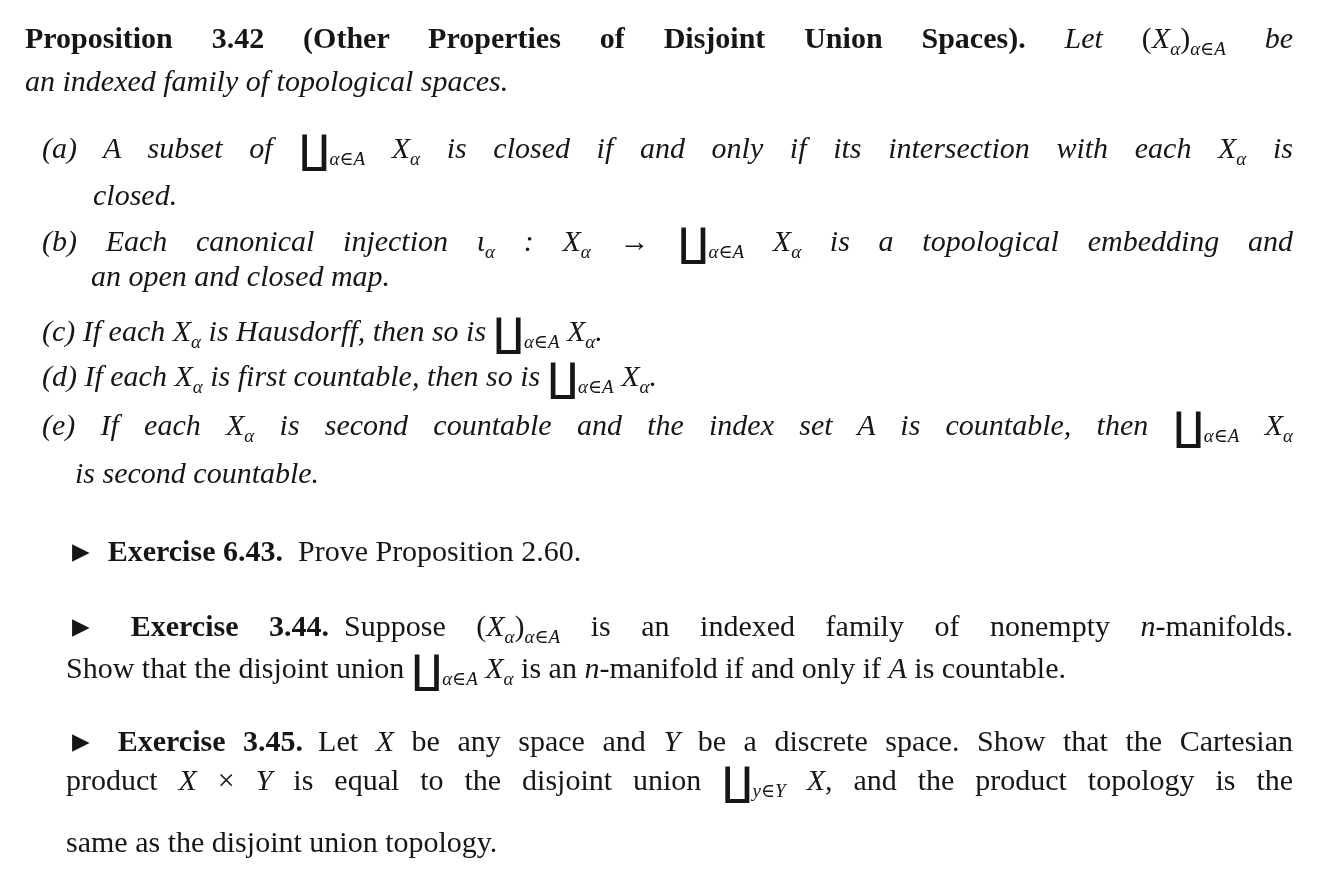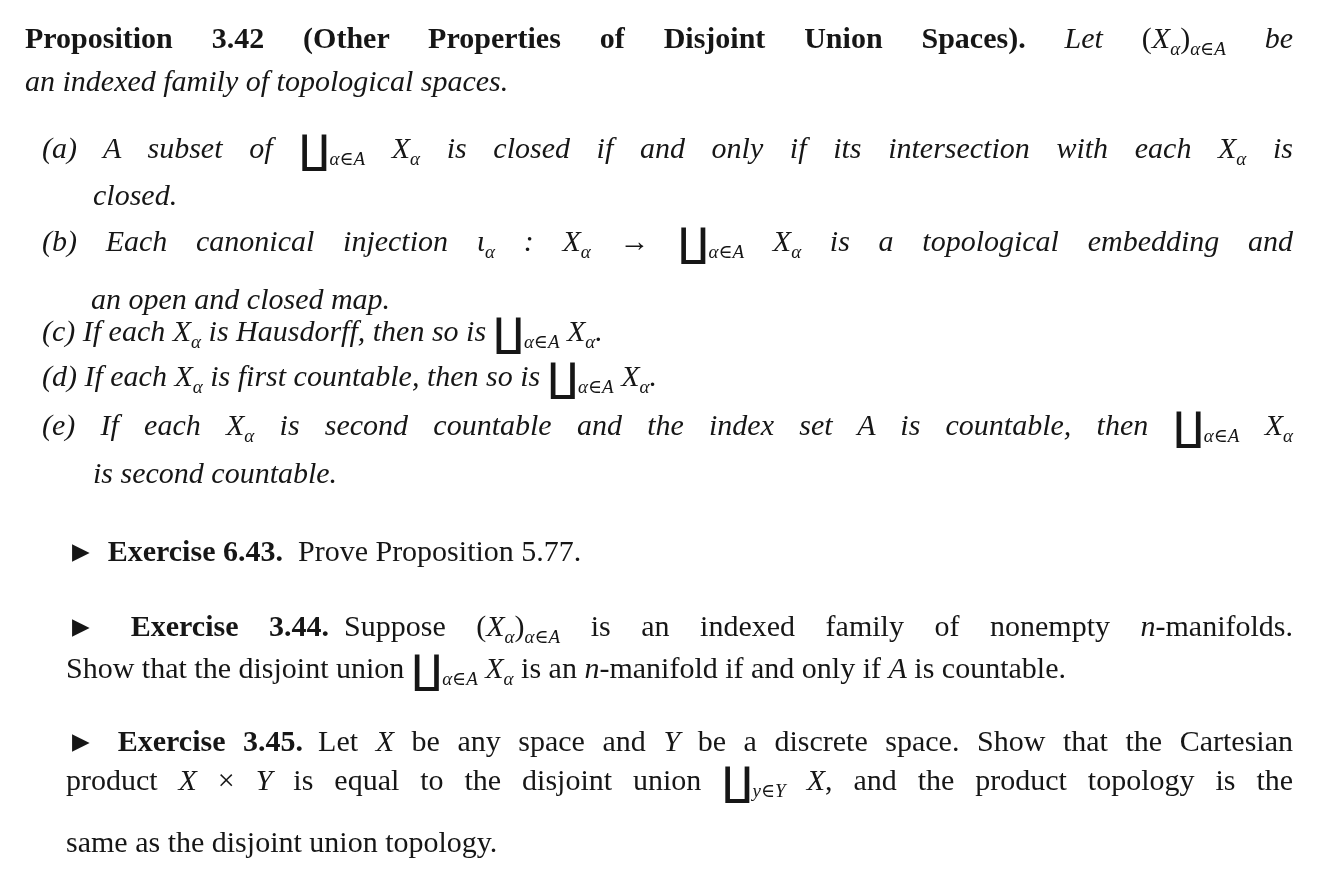--- a/index.html
+++ b/index.html
@@ -55,34 +55,34 @@
     <section data-name="proposition-3-42">
       <div class="line just" data-name="text-line" style="top: 16px; left: 25px; right: 37px;"><span class="sg-bf" data-name="text-run">Proposition 3.42 (Other Properties of Disjoint Union Spaces).</span><span class="sg-it" data-name="text-run"> Let </span><span class="sg-rm" data-name="text-run">(</span><span class="sg-it" data-name="text-run">X</span><span class="sg-sub" data-name="subscript-run">α</span><span class="sg-rm" data-name="text-run">)</span><span class="sg-sub" data-name="subscript-run">α∈A</span><span class="sg-it" data-name="text-run"> be</span></div>
       <div class="line" data-name="text-line" style="top: 59px; left: 25px;"><span class="sg-it" data-name="text-run">an indexed family of topological spaces.</span></div>
     </section>
     <section data-name="proposition-item-a">
       <div class="line just" data-name="text-line" style="top: 126px; left: 42px; right: 37px;"><span class="sg-it" data-name="text-run">(a) A subset of </span><span class="sg-co" data-name="coproduct-symbol">∐</span><span class="sg-sub" data-name="subscript-run">α∈A</span><span class="sg-it" data-name="text-run"> X</span><span class="sg-sub" data-name="subscript-run">α</span><span class="sg-it" data-name="text-run"> is closed if and only if its intersection with each X</span><span class="sg-sub" data-name="subscript-run">α</span><span class="sg-it" data-name="text-run"> is</span></div>
       <div class="line" data-name="text-line" style="top: 173px; left: 93px;"><span class="sg-it" data-name="text-run">closed.</span></div>
     </section>
     <section data-name="proposition-item-b">
       <div class="line just" data-name="text-line" style="top: 219px; left: 42px; right: 37px;"><span class="sg-it" data-name="text-run">(b) Each canonical injection ι</span><span class="sg-sub" data-name="subscript-run">α</span><span class="sg-it" data-name="text-run"> : X</span><span class="sg-sub" data-name="subscript-run">α</span><span class="sg-rm" data-name="text-run"> → </span><span class="sg-co" data-name="coproduct-symbol">∐</span><span class="sg-sub" data-name="subscript-run">α∈A</span><span class="sg-it" data-name="text-run"> X</span><span class="sg-sub" data-name="subscript-run">α</span><span class="sg-it" data-name="text-run"> is a topological embedding and</span></div>
-      <div class="line" data-name="text-line" style="top: 277px; left: 91px;"><span class="sg-it" data-name="text-run">an open and closed map.</span></div>
+      <div class="line" data-name="text-line" style="top: 254px; left: 91px;"><span class="sg-it" data-name="text-run">an open and closed map.</span></div>
     </section>
     <section data-name="proposition-item-c">
       <div class="line" data-name="text-line" style="top: 309px; left: 42px;"><span class="sg-it" data-name="text-run">(c) If each X</span><span class="sg-sub" data-name="subscript-run">α</span><span class="sg-it" data-name="text-run"> is Hausdorff, then so is </span><span class="sg-co" data-name="coproduct-symbol">∐</span><span class="sg-sub" data-name="subscript-run">α∈A</span><span class="sg-it" data-name="text-run"> X</span><span class="sg-sub" data-name="subscript-run">α</span><span class="sg-it" data-name="text-run">.</span></div>
     </section>
     <section data-name="proposition-item-d">
       <div class="line" data-name="text-line" style="top: 354px; left: 42px;"><span class="sg-it" data-name="text-run">(d) If each X</span><span class="sg-sub" data-name="subscript-run">α</span><span class="sg-it" data-name="text-run"> is first countable, then so is </span><span class="sg-co" data-name="coproduct-symbol">∐</span><span class="sg-sub" data-name="subscript-run">α∈A</span><span class="sg-it" data-name="text-run"> X</span><span class="sg-sub" data-name="subscript-run">α</span><span class="sg-it" data-name="text-run">.</span></div>
     </section>
     <section data-name="proposition-item-e">
       <div class="line just" data-name="text-line" style="top: 403px; left: 42px; right: 37px;"><span class="sg-it" data-name="text-run">(e) If each X</span><span class="sg-sub" data-name="subscript-run">α</span><span class="sg-it" data-name="text-run"> is second countable and the index set A is countable, then </span><span class="sg-co" data-name="coproduct-symbol">∐</span><span class="sg-sub" data-name="subscript-run">α∈A</span><span class="sg-it" data-name="text-run"> X</span><span class="sg-sub" data-name="subscript-run">α</span></div>
-      <div class="line" data-name="text-line" style="top: 451px; left: 93px;"><span class="sg-it" data-name="text-run">is second countable.</span></div>
+      <div class="line" data-name="text-line" style="top: 451px; left: 75px;"><span class="sg-it" data-name="text-run">is second countable.</span></div>
     </section>
     <section data-name="exercise-3-43">
-      <div class="line" data-name="text-line" style="top: 529px; left: 72px;"><span class="sg-mk" data-name="exercise-marker-icon">▶</span><span class="sg-bf" data-name="text-run">Exercise 6.43.</span><span class="sg-rm" data-name="text-run"> Prove Proposition 5.77.</span></div>
+      <div class="line" data-name="text-line" style="top: 529px; left: 72px;"><span class="sg-mk" data-name="exercise-marker-icon">▶</span><span class="sg-bf" data-name="text-run">Exercise 6.43.</span><span class="sg-rm" data-name="text-run"> Prove Proposition 2.60.</span></div>
     </section>
     <section data-name="exercise-3-44">
       <div class="line just" data-name="text-line" style="top: 604px; left: 72px; right: 37px;"><span class="sg-mk" data-name="exercise-marker-icon">▶</span><span class="sg-bf" data-name="text-run">Exercise 3.44.</span><span class="sg-rm" data-name="text-run"> Suppose (</span><span class="sg-it" data-name="text-run">X</span><span class="sg-sub" data-name="subscript-run">α</span><span class="sg-rm" data-name="text-run">)</span><span class="sg-sub" data-name="subscript-run">α∈A</span><span class="sg-rm" data-name="text-run"> is an indexed family of nonempty </span><span class="sg-it" data-name="text-run">n</span><span class="sg-rm" data-name="text-run">-manifolds.</span></div>
       <div class="line" data-name="text-line" style="top: 646px; left: 66px;"><span class="sg-rm" data-name="text-run">Show that the disjoint union </span><span class="sg-co" data-name="coproduct-symbol">∐</span><span class="sg-sub" data-name="subscript-run">α∈A</span><span class="sg-it" data-name="text-run"> X</span><span class="sg-sub" data-name="subscript-run">α</span><span class="sg-rm" data-name="text-run"> is an </span><span class="sg-it" data-name="text-run">n</span><span class="sg-rm" data-name="text-run">-manifold if and only if </span><span class="sg-it" data-name="text-run">A</span><span class="sg-rm" data-name="text-run"> is countable.</span></div>
     </section>
     <section data-name="exercise-3-45">
       <div class="line just" data-name="text-line" style="top: 719px; left: 72px; right: 37px;"><span class="sg-mk" data-name="exercise-marker-icon">▶</span><span class="sg-bf" data-name="text-run">Exercise 3.45.</span><span class="sg-rm" data-name="text-run"> Let </span><span class="sg-it" data-name="text-run">X</span><span class="sg-rm" data-name="text-run"> be any space and </span><span class="sg-it" data-name="text-run">Y</span><span class="sg-rm" data-name="text-run"> be a discrete space. Show that the Cartesian</span></div>
       <div class="line just" data-name="text-line" style="top: 758px; left: 66px; right: 37px;"><span class="sg-rm" data-name="text-run">product </span><span class="sg-it" data-name="text-run">X</span><span class="sg-rm" data-name="text-run"> × </span><span class="sg-it" data-name="text-run">Y</span><span class="sg-rm" data-name="text-run"> is equal to the disjoint union </span><span class="sg-co" data-name="coproduct-symbol">∐</span><span class="sg-sub" data-name="subscript-run">y∈Y</span><span class="sg-it" data-name="text-run"> X</span><span class="sg-rm" data-name="text-run">, and the product topology is the</span></div>
       <div class="line" data-name="text-line" style="top: 820px; left: 66px;"><span class="sg-rm" data-name="text-run">same as the disjoint union topology.</span></div>
     </section>

